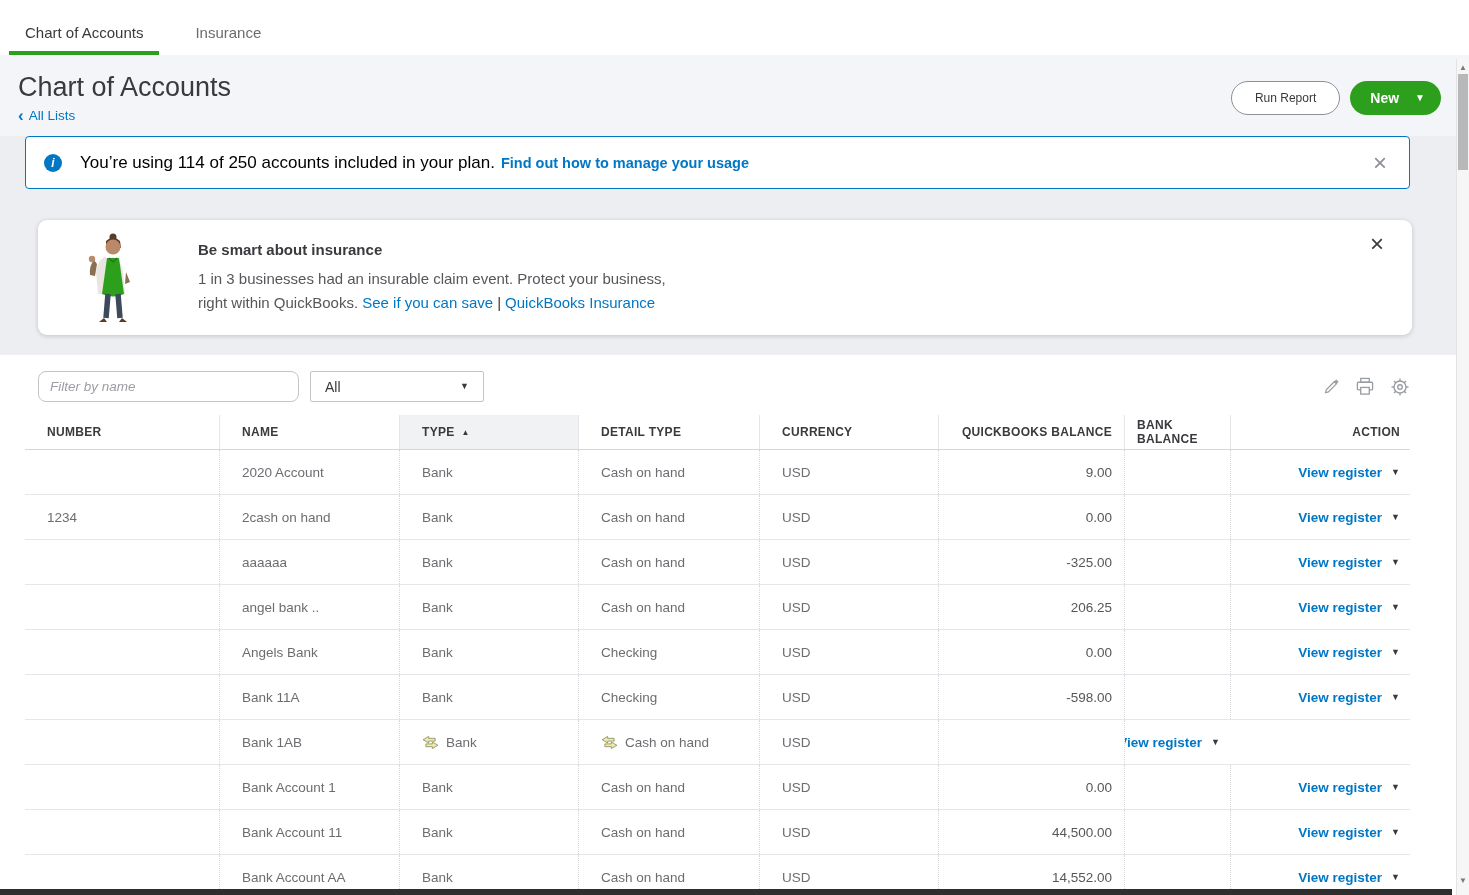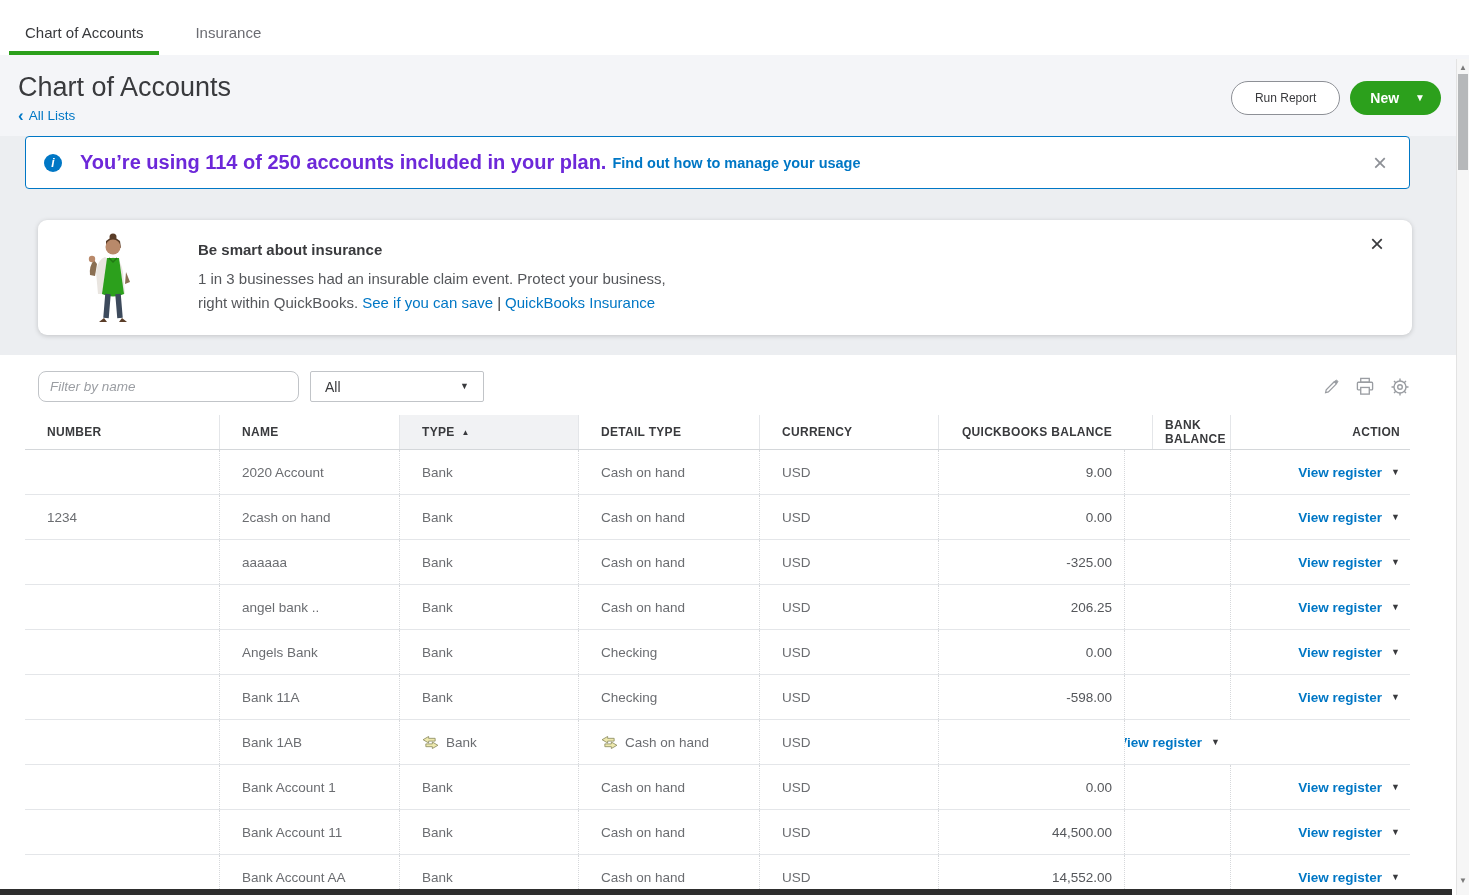--- a/index.html
+++ b/index.html
@@ -20,21 +20,21 @@
   .header-actions { display:flex; gap:10px; align-items:center; }
   .btn-outline { background:#fff; border:1px solid #8d9096; border-radius:18px; padding:9px 23px; font-size:12px; color:#393a3d; font-family:inherit; cursor:pointer; }
   .btn-green { background:#2ca01c; border:none; border-radius:18px; padding:9px 16px 9px 20px; font-size:14px; color:#fff; font-weight:bold; font-family:inherit; display:flex; align-items:center; gap:16px; cursor:pointer; }
   .caret { font-size:9px; line-height:1; }
   .caret.white { color:#fff; font-size:10px; }
   .caret.dark { color:#393a3d; }
   
   .gray-section { background:#eceef1; padding:0 0 20px 0; }
   .usage-banner { margin:0 59px 0 25px; height:53px; background:#fff; border:1px solid #0077c5; border-radius:4px; display:flex; align-items:center; padding:0 22px 0 18px; }
   .info-icon { width:18px; height:18px; min-width:18px; border-radius:50%; background:#0077c5; color:#fff; font-size:12px; font-weight:bold; font-style:italic; display:flex; align-items:center; justify-content:center; }
-  .usage-text { margin-left:18px; font-size:20px; color:#6d28d9;font-weight:bold; }
+  .usage-text { margin-left:18px; font-size:17px; color:#000000; }
   .usage-link { margin-left:6px; font-size:14.5px; color:#0077c5; font-weight:bold; text-decoration:none; cursor:pointer; }
   .close-x { margin-left:auto; font-size:24px; line-height:1; cursor:pointer; }
   .close-x.gray { color:#8d9096; }
   .insurance-card { margin:31px 57px 0 38px; background:#fff; height:115px; box-shadow:0 1px 5px rgba(0,0,0,0.18); border-radius:9px; display:flex; align-items:center; position:relative; }
   .ins-illustration { margin-left:44px; flex:0 0 auto; }
   .ins-body { margin-left:56px; }
   .ins-title { margin:0 0 9px 0; font-size:15px; font-weight:bold; color:#393a3d; }
   .ins-text { margin:0; font-size:15px; color:#55575b; line-height:24px; }
   .ins-link { color:#0077c5; text-decoration:none; cursor:pointer; }
   .ins-divider { color:#393a3d; padding:0 4px; }
@@ -47,21 +47,21 @@
   .type-select { margin-left:11px; width:174px; height:31px; border:1px solid #c1c4c8; border-radius:2px; display:flex; align-items:center; justify-content:space-between; padding:0 14px; font-size:14px; color:#393a3d; cursor:pointer; background:#fff; }
   .tool-icons { margin-left:auto; display:flex; gap:15px; align-items:center; }
   .tool-icon { cursor:pointer; display:flex; align-items:center; }
   .grid-table { margin:13px 59px 0 25px; }
   .thead, .trow { display:grid; grid-template-columns:194px 180px 179px 181px 179px 186px 106px 180px; }
   .thead { height:35px; align-items:stretch; border-bottom:1px solid #d4d7da; }
   .th { font-size:12px; font-weight:bold; color:#393a3d; letter-spacing:.3px; padding-left:22px; display:flex; align-items:center; border-left:1px solid #e4e6e9; }
   .th:first-child { border-left:none; }
   .th.sorted { background:#f1f2f4; gap:7px; }
   .th.right { justify-content:flex-end; padding-right:12px; padding-left:0; }
-  .th.bank-bal { padding-left:12px;margin-left:28px; }
+  .th.bank-bal { padding-left:12px; }
   .th.action { justify-content:flex-end; padding-right:10px; padding-left:0; }
   .sort-arrow { font-size:8px; color:#393a3d; }
   .trow { height:45px; align-items:stretch; border-bottom:1px solid #e4e6e9; }
   .td { font-size:13.5px; color:#6b6d71; padding-left:22px; display:flex; align-items:center; border-left:1px dotted #d6d8db; overflow:hidden; white-space:nowrap; }
   .td:first-child { border-left:none; }
   .td.right { justify-content:flex-end; padding-right:12px; padding-left:0; color:#55575b; }
   .td.action-cell { justify-content:flex-end; padding-right:10px; gap:9px; }
   .vr-link { color:#0077c5; font-size:13.5px; font-weight:bold; cursor:pointer; }
   .swap-icon { margin-right:7px; flex:0 0 auto; }
   

